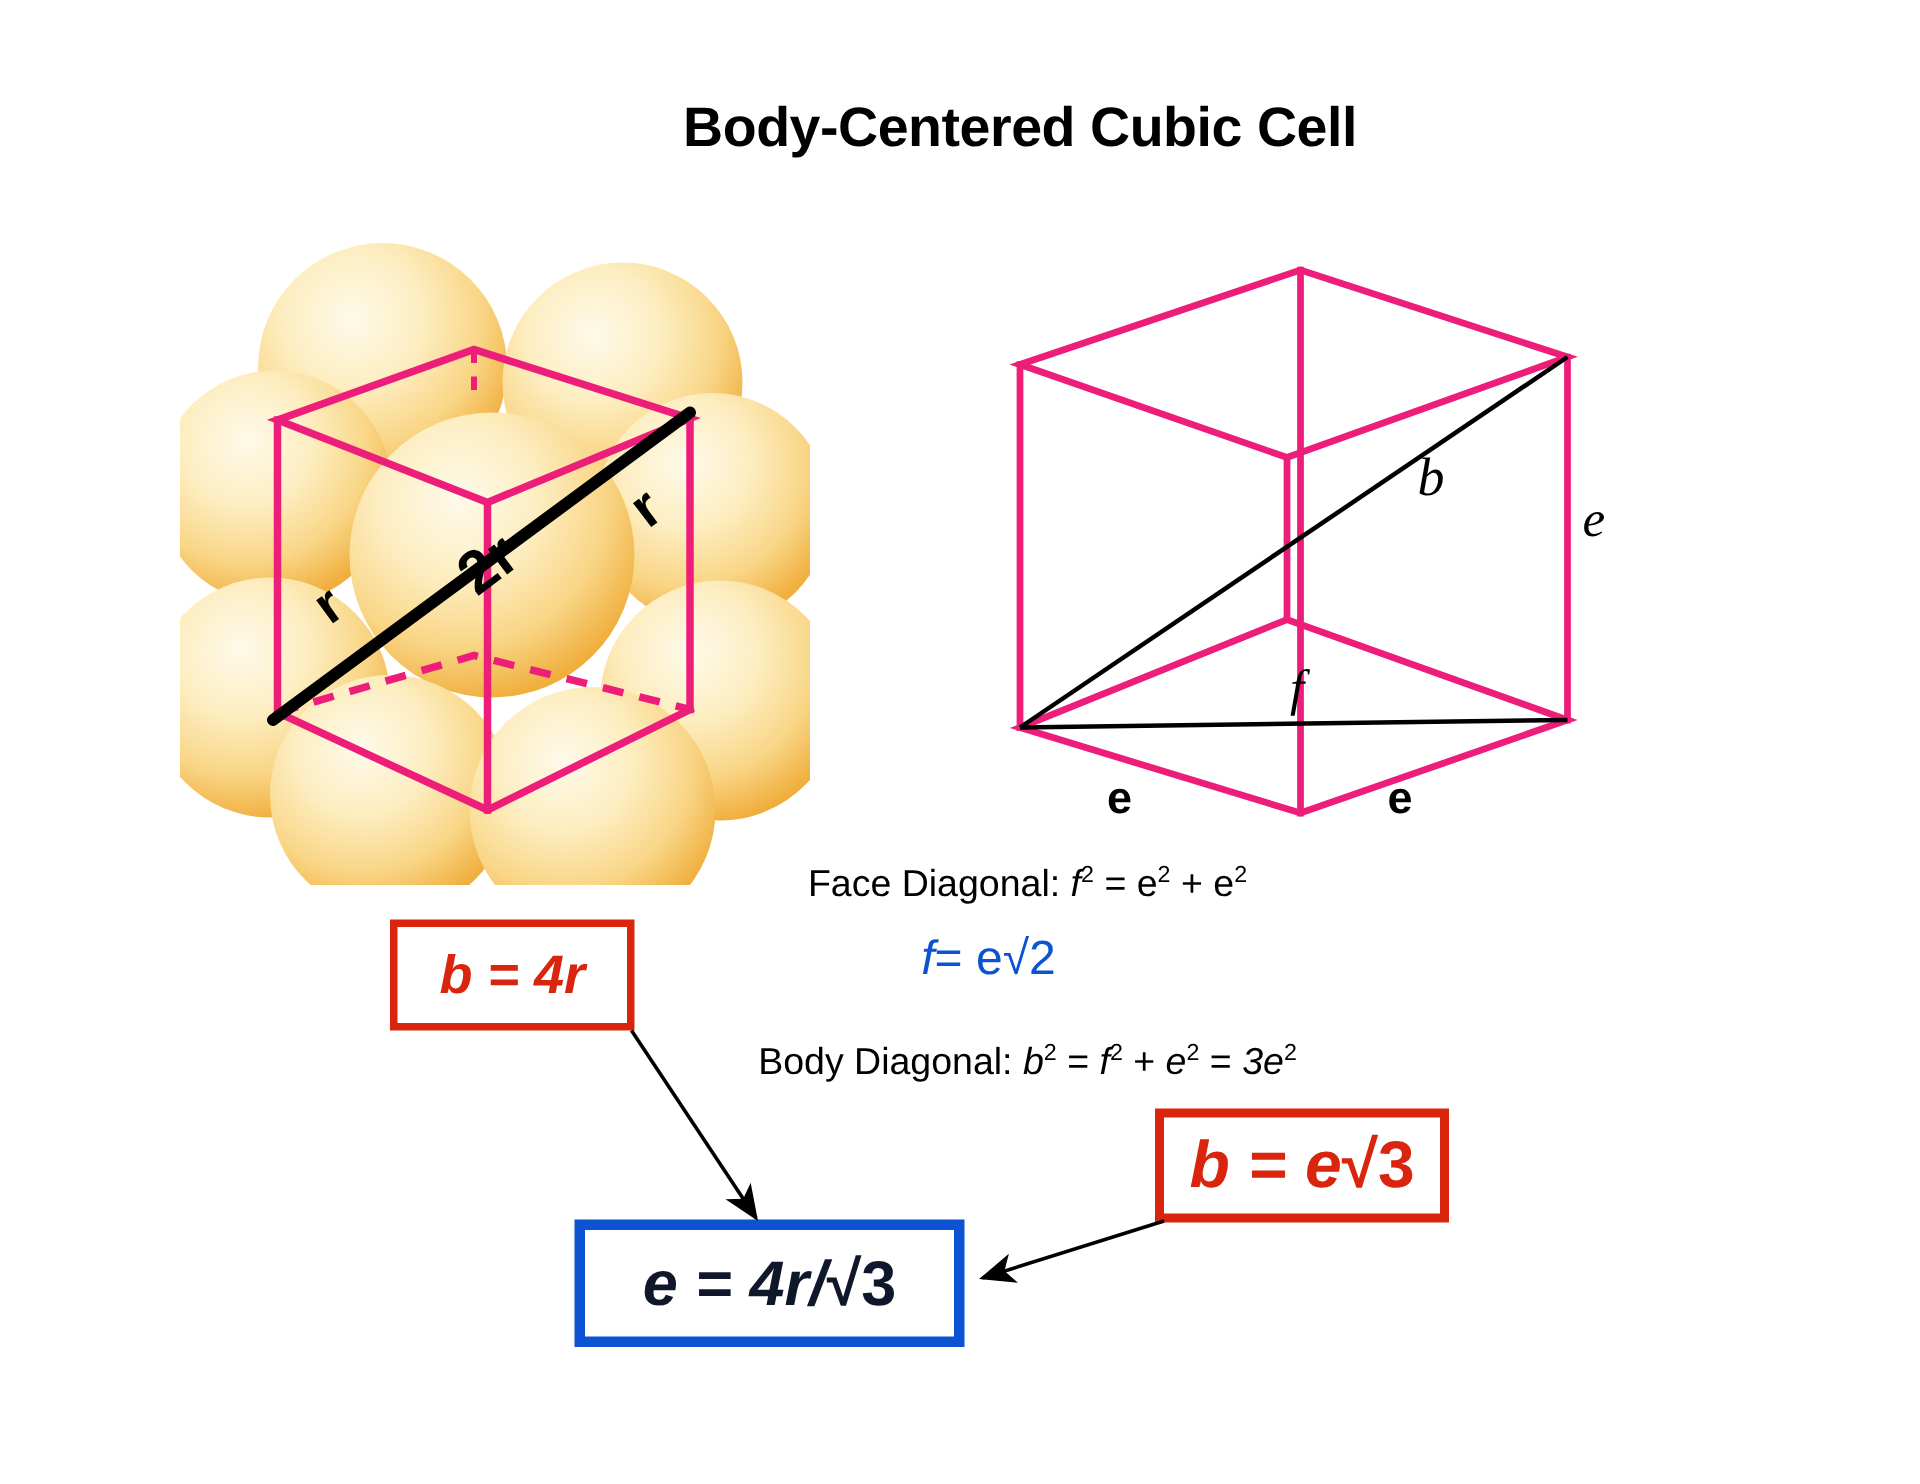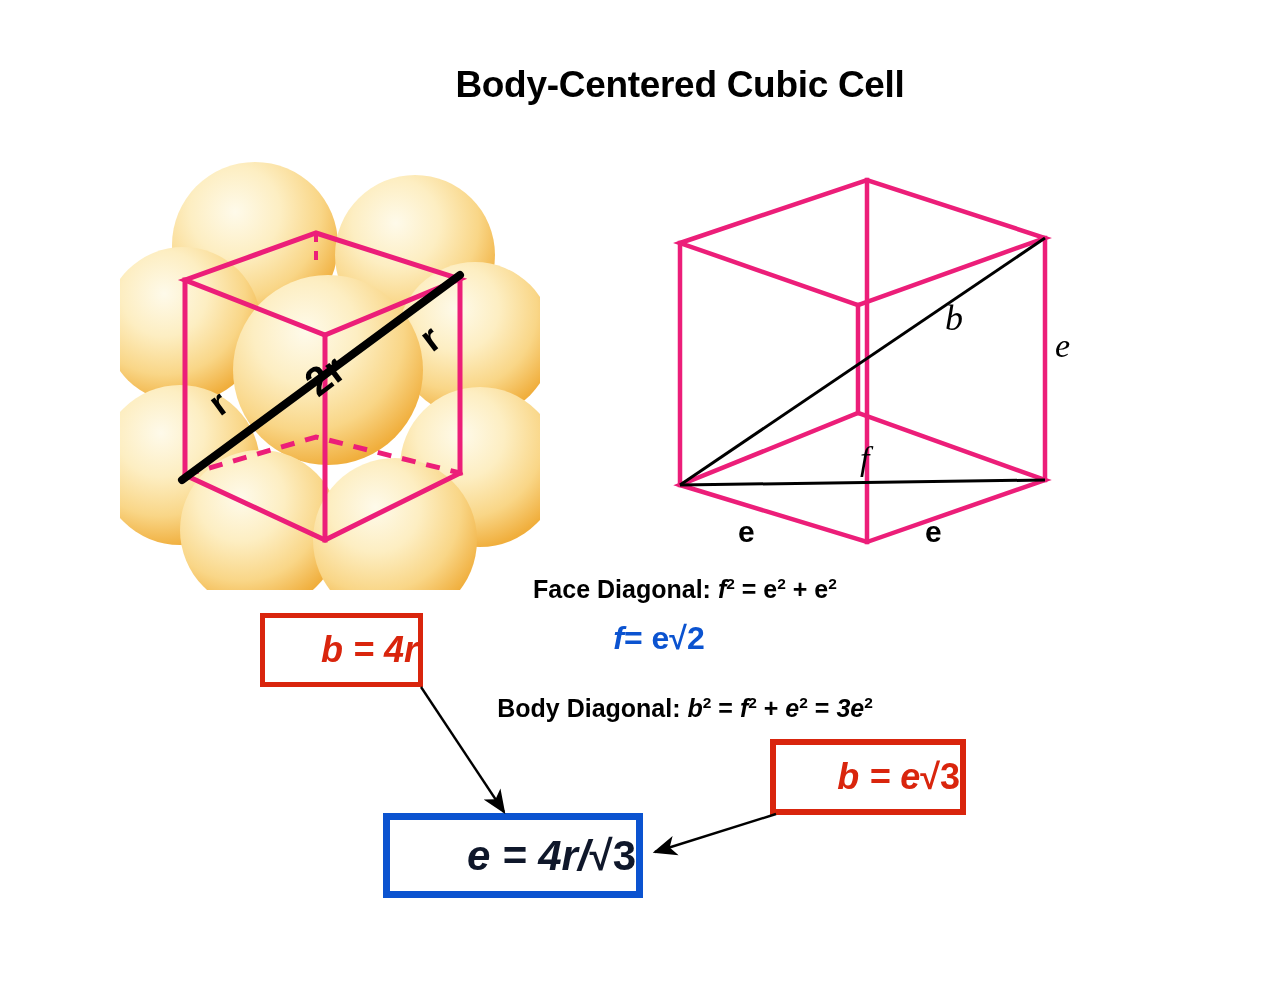--- a/index.html
+++ b/index.html
@@ -43,21 +43,21 @@
     left: 650px;
     top: 160px;
     width: 440px;
     height: 410px;
   }
 
   
   .eq-line {
     position: absolute;
     font-family: "Liberation Sans", sans-serif;
-    font-weight: bold;
+    font-weight: normal;
     white-space: nowrap;
   }
   #face-diagonal-line {
     left: 0;
     top: 575px;
     width: 1280px;
     text-align: center;
     font-size: 25px;
     padding-left: 90px;
     box-sizing: border-box;
@@ -82,21 +82,21 @@
     box-sizing: border-box;
   }
   .itx { font-style: italic; }
   sup.pw { font-size: 0.62em; vertical-align: super; line-height: 0; font-style: normal; }
 
   
   .formula-box {
     position: absolute;
     display: flex;
     align-items: center;
-    justify-content: flex-end;
+    justify-content: center;
     background: #ffffff;
     font-weight: bold;
     font-style: italic;
     white-space: nowrap;
     box-sizing: border-box;
   }
   #box-b-4r {
     left: 260px;
     top: 613px;
     width: 163px;
@@ -105,21 +105,21 @@
     color: #d9250d;
     font-size: 36px;
   }
   #box-b-e-sqrt3 {
     left: 770px;
     top: 739px;
     width: 196px;
     height: 76px;
     border: 6px solid #d9250d;
     color: #d9250d;
-    font-size: 36px;
+    font-size: 44px;
   }
   #box-e-result {
     left: 383px;
     top: 813px;
     width: 260px;
     height: 85px;
     border: 7px solid #0b53d0;
     color: #0f172a;
     font-size: 42px;
   }

